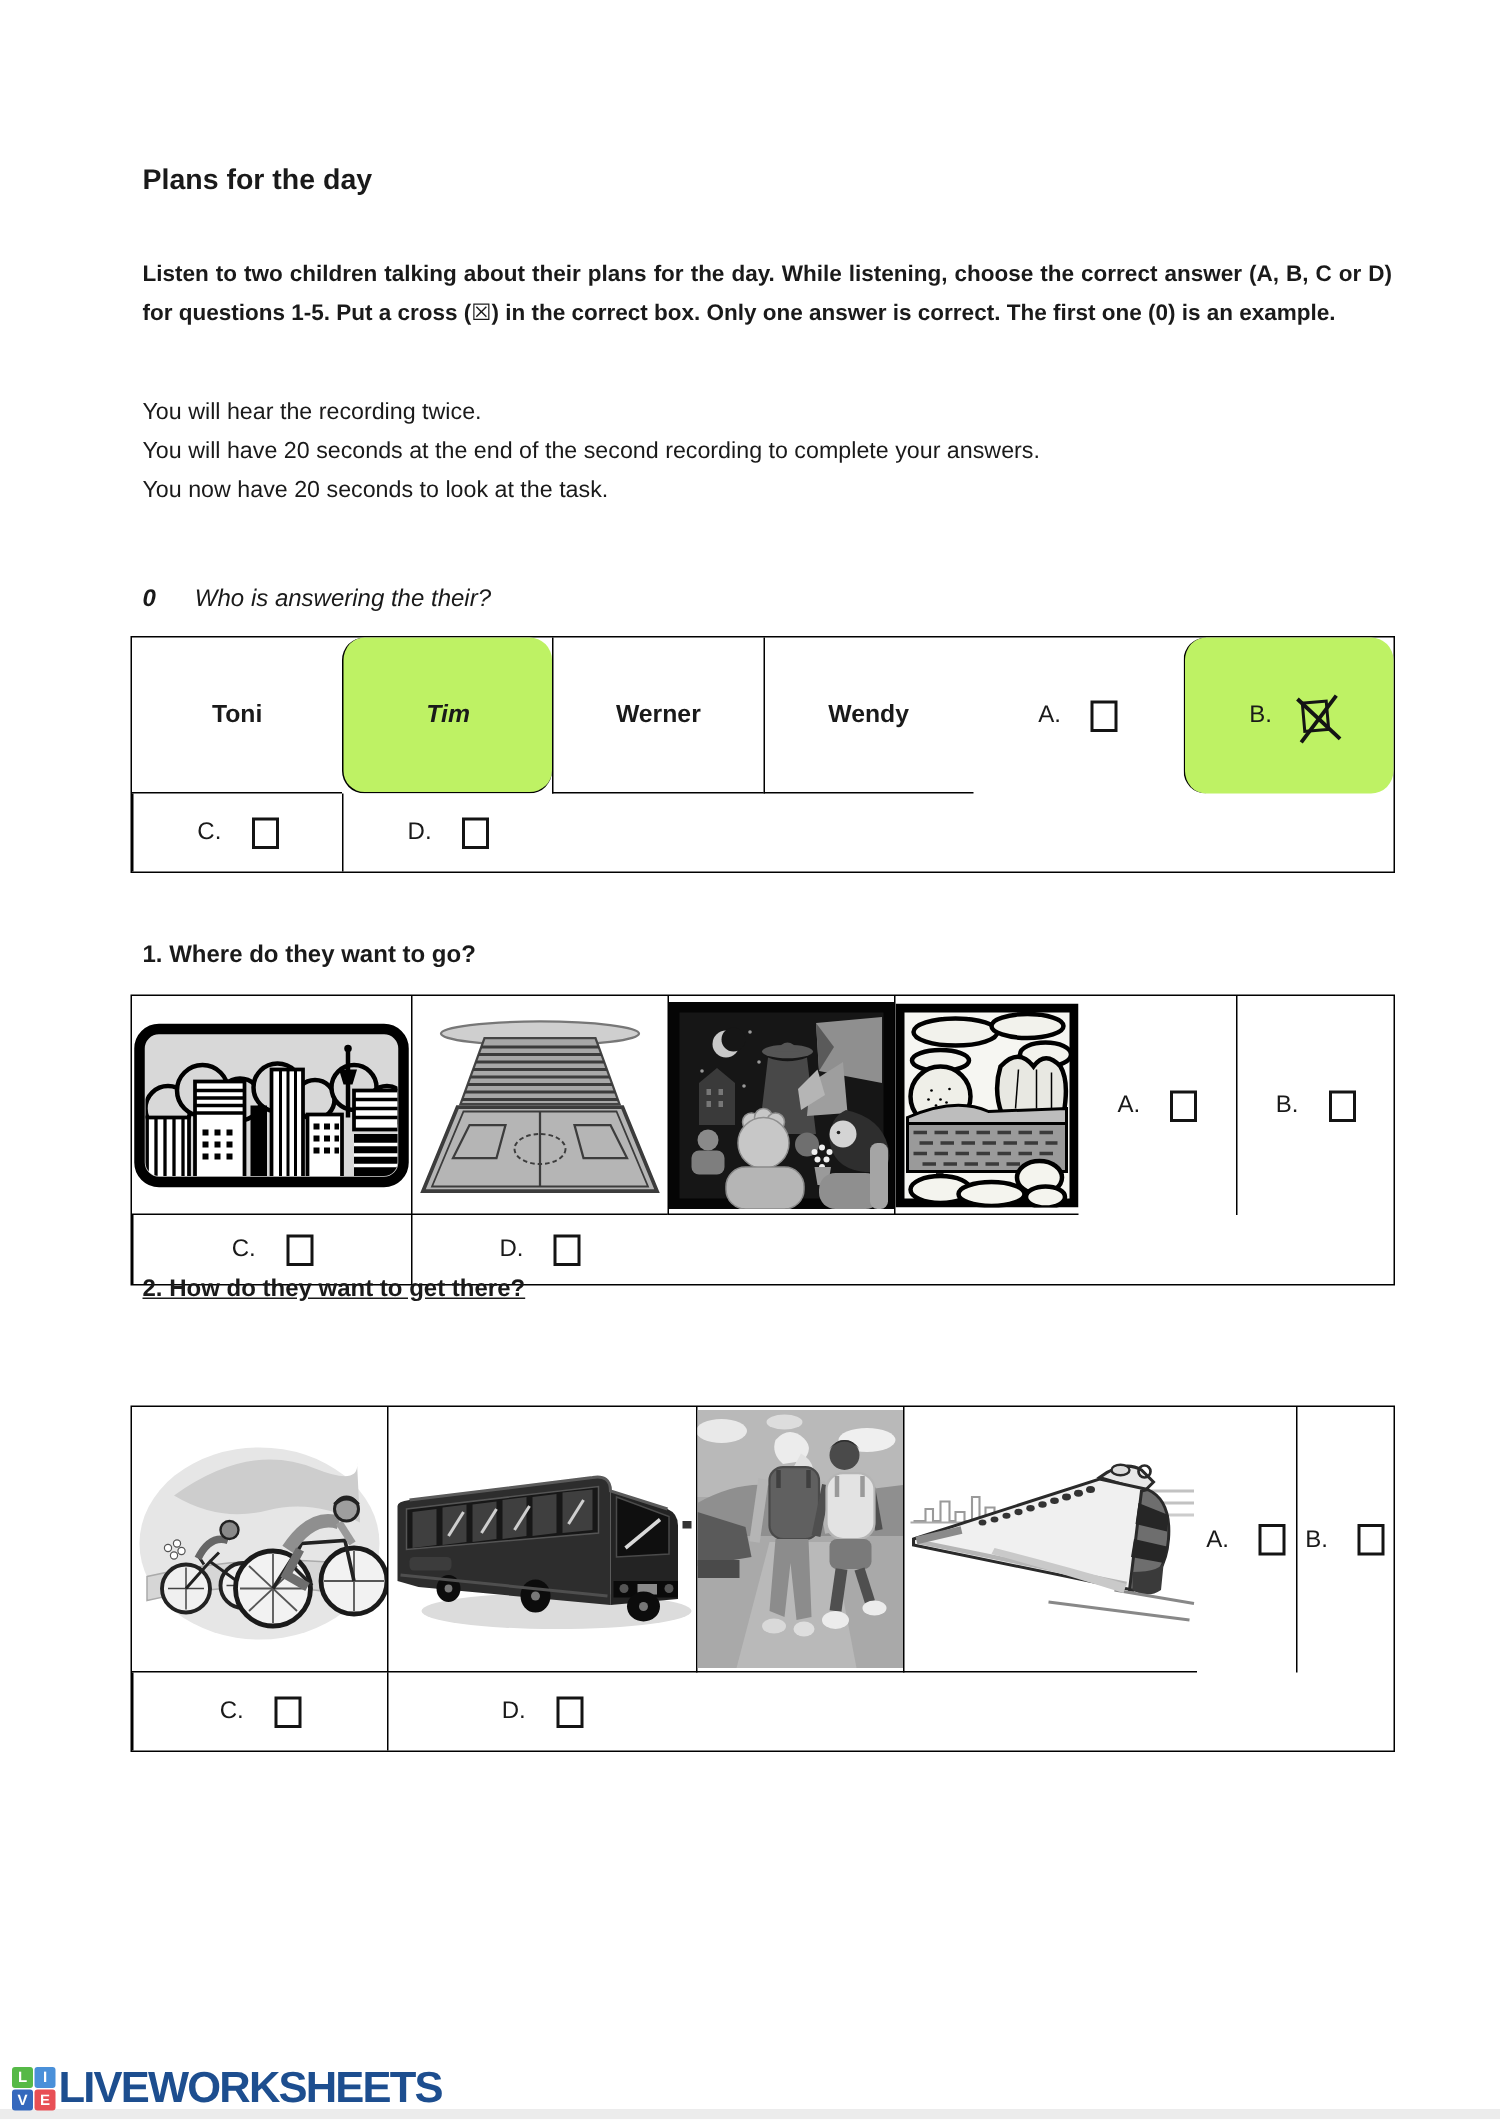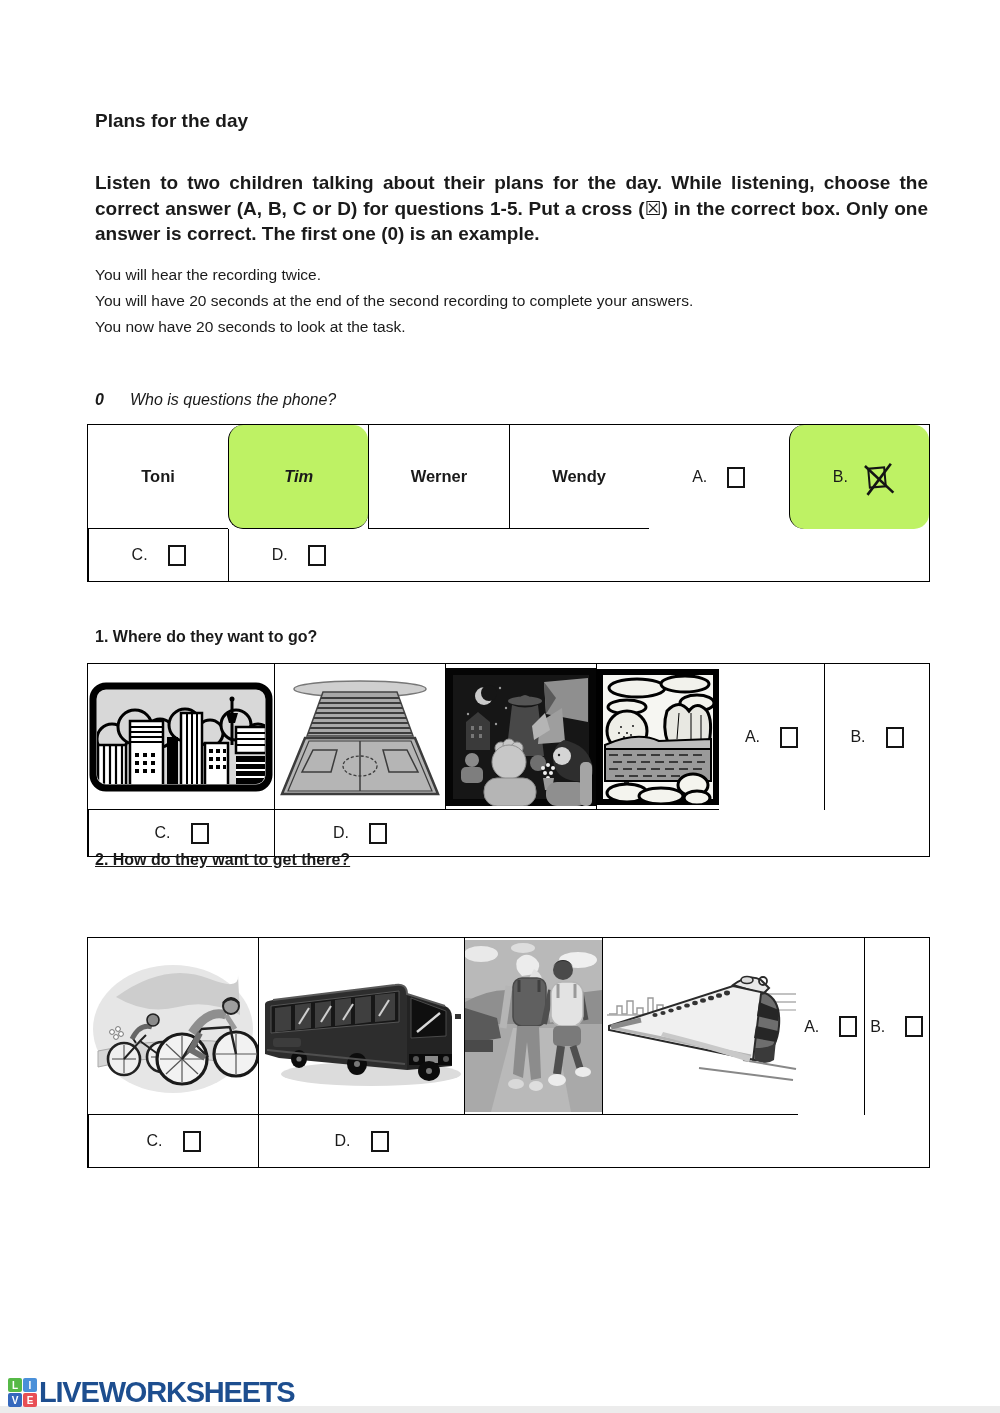--- a/index.html
+++ b/index.html
@@ -4,21 +4,21 @@
 <style>
   * { margin:0; padding:0; box-sizing:border-box; }
   html,body { background:#fff; }
   .page {
     position:relative; width:1000px; height:1413px; background:#ffffff;
     font-family:"Liberation Sans","DejaVu Sans",sans-serif; color:#1a1a1a; overflow:hidden;padding-left:16px;
   }
   .title { position:absolute; left:95px; top:110px; font-size:19px; font-weight:700; }
   .instructions {
     position:absolute; left:95px; top:170px; width:833px;
-    font-size:19px; font-weight:700; line-height:25.5px; text-align:justify;
+    font-size:15px; font-weight:700; line-height:25.5px; text-align:justify;
   }
   .notes { position:absolute; left:95px; top:262px; width:833px; font-size:15.5px; font-weight:400; line-height:26px; }
   .q0-line { position:absolute; left:95px; top:391px; font-size:16px; font-style:italic; display:flex; gap:26px; }
   .q0-num { font-weight:700; }
   .qtitle { position:absolute; left:95px; font-size:16px; font-weight:700; }
   .qtable {
     position:absolute; left:87px; width:843px; display:grid;
     grid-template-columns:repeat(6,1fr); border:1.6px solid #000; background:#fff;
   }
   .cell { display:flex; align-items:center; justify-content:center; border-left:1px solid #000; }
@@ -52,21 +52,21 @@
   <div class="instructions">Listen to two children talking about their plans for the day. While listening, choose the correct answer (A, B, C or D) for questions 1-5. Put a cross (☒) in the correct box. Only one answer is correct. The first one (0) is an example.</div>
 
   <div class="notes">
     <div>You will hear the recording twice.</div>
     <div>You will have 20 seconds at the end of the second recording to complete your answers.</div>
     <div>You now have 20 seconds to look at the task.</div>
   </div>
 
   <div class="q0-line">
     <span class="q0-num">0</span>
-    <span>Who is questions the phone?</span>
+    <span>Who is answering the their?</span>
   </div>
 
   <div class="qtable" style="top:424px; grid-template-rows:104px 52px;">
     <div class="cell first toprow">
         <span class="name">Toni</span>
       </div>
     <div class="cell toprow highlight">
         <span class="name italic">Tim</span>
       </div>
     <div class="cell toprow">

